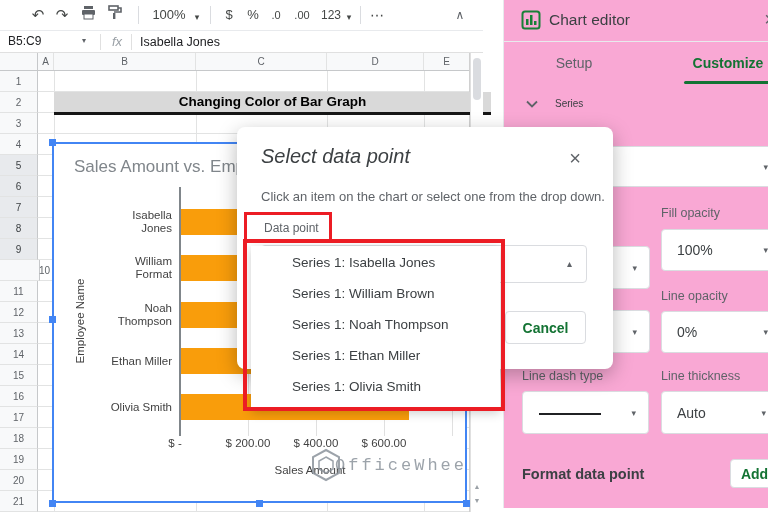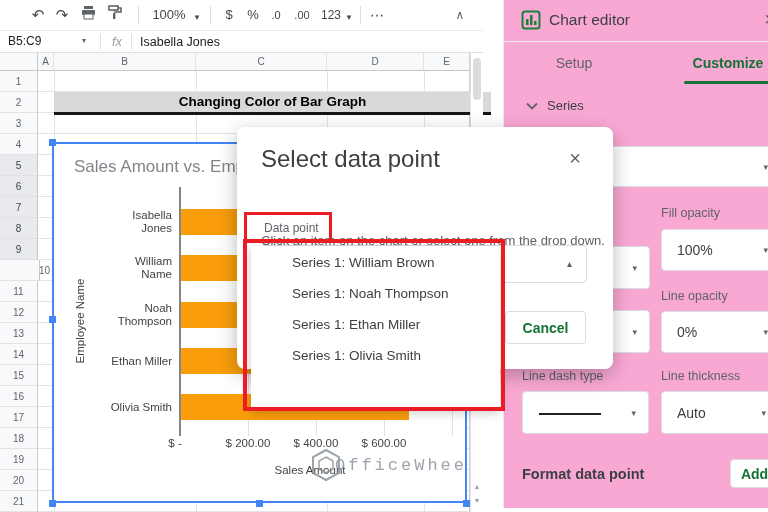--- a/index.html
+++ b/index.html
@@ -73,25 +73,25 @@
   #y-title { position:absolute; left:-64px; top:171px; width:180px; text-align:center;
     font-size:11.5px; color:#424242; transform:rotate(-90deg); }
   #watermark { position:absolute; left:255px; top:303px; display:flex; align-items:center;
     opacity:.85; }
   #watermark-text { font-family:Liberation Mono, monospace; font-size:17px; letter-spacing:3px;
     color:#8b939c; margin-left:-8px; }
 
   
   #dialog { left:237px; top:127px; width:376px; height:242px; background:#fff;
     border-radius:8px; box-shadow:0 6px 20px rgba(0,0,0,.28); z-index:5; }
-  #dialog-title { position:absolute; left:24px; top:18px; font-size:24px; color:#3c4043; }
+  #dialog-title { position:absolute; left:24px; top:18px; font-size:20px; color:#3c4043;font-style:italic; }
   #dialog-close { position:absolute; right:32px; top:20px; font-size:20px; color:#5f6368;
     cursor:default; }
   #dialog-desc { position:absolute; left:24px; top:62px; font-size:13px; color:#5f6368;
-    white-space:nowrap;margin-top:44px; }
+    white-space:nowrap; }
   #dp-label-box { position:absolute; left:7px; top:85px; border:3px solid #ec1c24;
     padding:3px 10px 3px 17px; }
   #dp-label { font-size:12px; color:#5f6368; }
   #dp-select { position:absolute; left:24px; top:118px; width:326px; height:38px;
     background:#fff; border:1px solid #dadce0; border-radius:4px; }
   #dp-select .caret-up { position:absolute; right:14px; top:12px; font-size:10px; color:#5f6368; }
   #cancel-btn { position:absolute; left:268px; top:184px; width:81px; height:33px;
     background:#fff; border:1px solid #dadce0; border-radius:4px; color:#137333;
     font-size:14px; font-weight:bold; font-family:"Liberation Sans", sans-serif; cursor:default; }
 
@@ -112,21 +112,21 @@
     border-bottom:1px solid #e8eaed; }
   #panel-title { position:absolute; left:45px; top:11px; font-size:15.5px; color:#3c4043; }
   #panel-close { position:absolute; right:13px; top:8px; font-size:20px; color:#5f6368;
     cursor:default; }
   .tab { position:absolute; top:55px; font-size:14px; text-align:center; cursor:default; }
   #tab-setup { left:34px; width:72px; color:#5f6368; }
   #tab-customize { left:180px; width:88px; color:#137333; font-weight:bold; }
   #tab-underline { position:absolute; left:180px; top:81px; width:88px; height:3px;
     background:#137333; border-radius:2px; }
   #series-row { position:absolute; left:22px; top:98px; display:flex; align-items:center; }
-  #series-label { font-size:13px; color:#3c4043; margin-left:9px; }
+  #series-label { font-size:10px; color:#3c4043; margin-left:17px; }
   .fld-label { position:absolute; font-size:12.5px; color:#5f6368; }
   .dd { position:absolute; background:#fff; border:1px solid #dadce0; border-radius:4px; }
   .dd .dd-val { position:absolute; left:15px; top:50%; transform:translateY(-50%);
     font-size:14px; color:#3c4043; }
   .dd .caret { position:absolute; right:12px; top:50%; transform:translateY(-50%);
     font-size:9px; color:#5f6368; }
   #dash-glyph { position:absolute; left:16px; top:50%; width:62px; height:2px;
     background:#202124; }
   #format-label { position:absolute; left:18px; top:466px; font-size:14.5px;
     font-weight:bold; color:#3c4043; }
@@ -244,21 +244,21 @@
         <div class="bar" style="top: 204px; width: 187px; background: rgb(249, 157, 11);"></div>
         <div class="bar" style="top: 250px; width: 228px; background: rgb(249, 157, 11);"></div>
       </div>
     <div id="cat-labels">
         <div class="cat-label" style="top: 65px;">
           <div>Isabella</div>
           <div>Jones</div>
         </div>
         <div class="cat-label" style="top: 111px;">
           <div>William</div>
-          <div>Name</div>
+          <div>Format</div>
         </div>
         <div class="cat-label" style="top: 158px;">
           <div>Noah</div>
           <div>Thompson</div>
         </div>
         <div class="cat-label" style="top: 204px;">
           <div>Ethan Miller</div>
         </div>
         <div class="cat-label" style="top: 250px;">
           <div>Olivia Smith</div>
@@ -356,20 +356,21 @@
     <div id="dp-label-box">
       <span id="dp-label">Data point</span>
     </div>
     <div id="dp-select">
       <span class="caret-up">▴</span>
     </div>
     <button id="cancel-btn">Cancel</button>
   </div>
 
   <div class="abs" id="dp-menu">
+      <div class="menu-item">Series 1: Isabella Jones</div>
       <div class="menu-item">Series 1: William Brown</div>
       <div class="menu-item">Series 1: Noah Thompson</div>
       <div class="menu-item">Series 1: Ethan Miller</div>
       <div class="menu-item">Series 1: Olivia Smith</div>
     </div>
 
   <div class="abs" id="red-menu-box"></div>
 
 </div>
 

